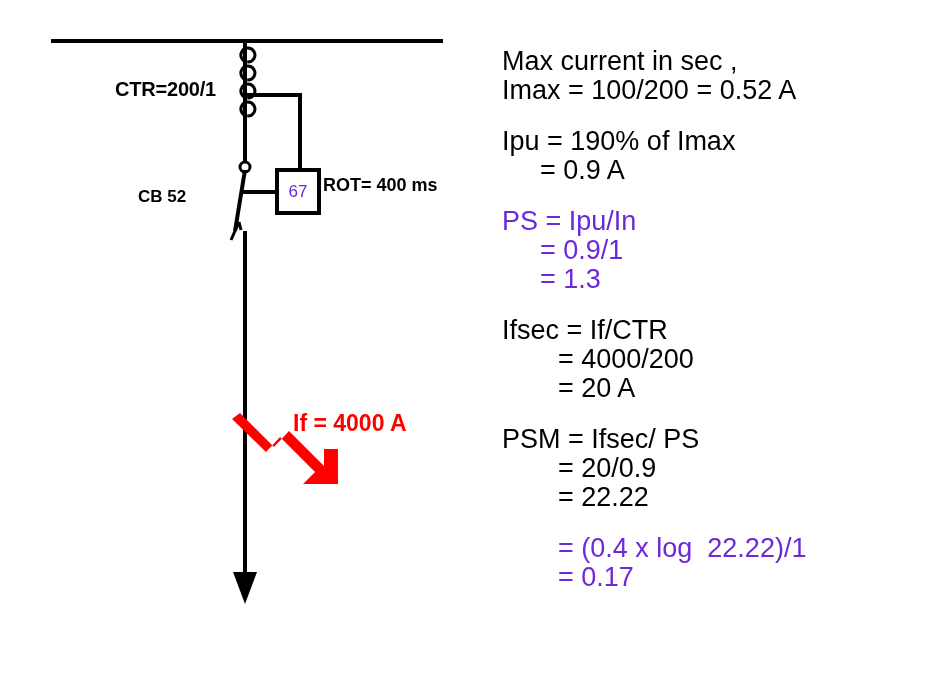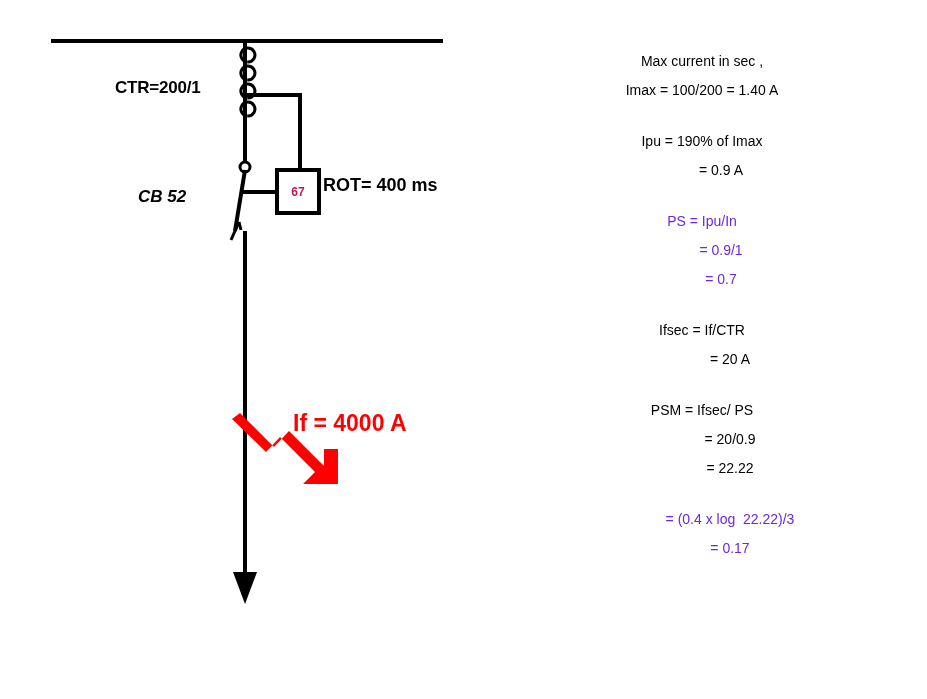--- a/index.html
+++ b/index.html
@@ -26,46 +26,45 @@
     width:480px;height:699px;
   }
   
   #calcs{
     position:absolute;
     left:502px;top:47px;
     width:400px;
   }
   .calc-block{
     margin:0 0 22px 0;
-    font-size:14px;
+    font-size:27px;
     line-height:29px;
     color:#000000;
     white-space:pre;
-    text-align:center;
   }
   .calc-block.red{color:#6d28d9;}
   .calc-line{display:block;white-space:pre;}
   .calc-line.indent{padding-left:38px;}
   .calc-line.indent2{padding-left:56px;}
   
   .dlabel{
     position:absolute;
     font-family:"Liberation Sans", sans-serif;
     font-weight:bold;
     color:#000000;
     white-space:nowrap;
   }
-  #lbl-ctr{left:115px;top:78px;font-size:17px;letter-spacing:-0.2px;}
-  #lbl-cb{left:138px;top:187px;font-size:17px;font-style:italic;}
+  #lbl-ctr{left:115px;top:78px;font-size:20px;letter-spacing:-0.2px;}
+  #lbl-cb{left:138px;top:187px;font-size:17px;}
   #lbl-rot{left:323px;top:175px;font-size:18px;}
   #lbl-relay{
     position:absolute;left:277px;top:170px;
     width:42px;height:43px;
     display:flex;align-items:center;justify-content:center;
-    font-size:12px;font-weight:bold;color:#be185d;
+    font-size:17px;font-weight:normal;color:#6d28d9;
   }
   #lbl-if{
     left:293px;top:410px;
     font-size:23px;color:#ff0000;
   }
 </style>
 </head>
 <body>
 
 <div id="page" style="border-color: rgb(245, 219, 79);">
@@ -113,21 +112,21 @@
 
   <div class="dlabel" id="lbl-cb">CB 52</div>
 
   <div id="lbl-relay">67</div>
 
   <div class="dlabel" id="lbl-rot">ROT= 400 ms</div>
 
   <div class="dlabel" id="lbl-if">If = 4000 A</div>
 
   <div id="calcs">
-      <div class="calc-block"><span class="calc-line">Max current in sec ,</span><span class="calc-line">Imax = 100/200 = 1.40 A</span></div>
+      <div class="calc-block"><span class="calc-line">Max current in sec ,</span><span class="calc-line">Imax = 100/200 = 0.52 A</span></div>
       <div class="calc-block"><span class="calc-line">Ipu = 190% of Imax</span><span class="calc-line indent">= 0.9 A</span></div>
-      <div class="calc-block red"><span class="calc-line">PS = Ipu/In</span><span class="calc-line indent">= 0.9/1</span><span class="calc-line indent">= 0.7</span></div>
-      <div class="calc-block"><span class="calc-line">Ifsec = If/CTR</span><span class="calc-line indent2">= 20 A</span></div>
+      <div class="calc-block red"><span class="calc-line">PS = Ipu/In</span><span class="calc-line indent">= 0.9/1</span><span class="calc-line indent">= 1.3</span></div>
+      <div class="calc-block"><span class="calc-line">Ifsec = If/CTR</span><span class="calc-line indent2">= 4000/200</span><span class="calc-line indent2">= 20 A</span></div>
       <div class="calc-block"><span class="calc-line">PSM = Ifsec/ PS</span><span class="calc-line indent2">= 20/0.9</span><span class="calc-line indent2">= 22.22</span></div>
-      <div class="calc-block red"><span class="calc-line indent2">= (0.4 x log  22.22)/3</span><span class="calc-line indent2">= 0.17</span></div>
+      <div class="calc-block red"><span class="calc-line indent2">= (0.4 x log  22.22)/1</span><span class="calc-line indent2">= 0.17</span></div>
     </div>
 
 </div>
 
 </body></html>

